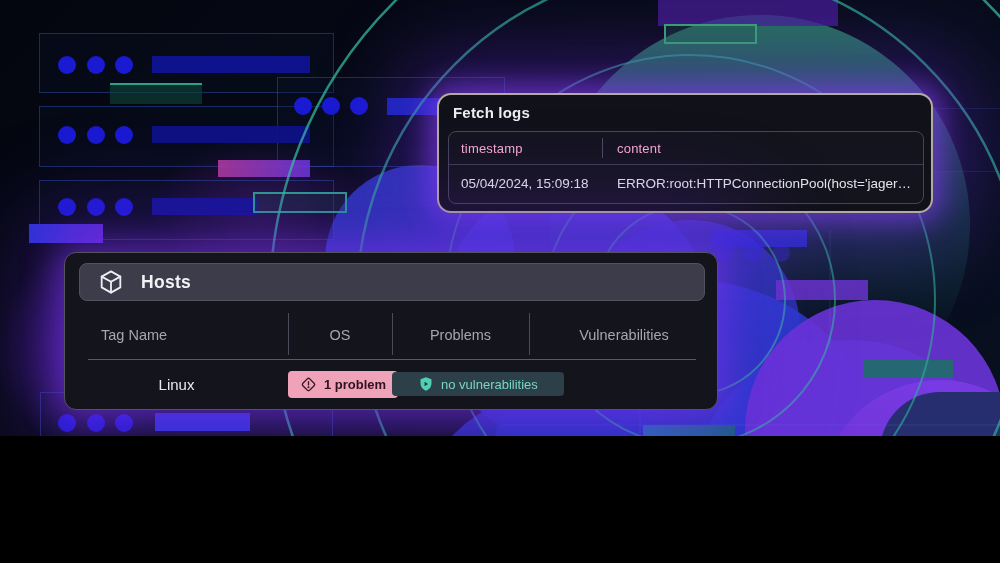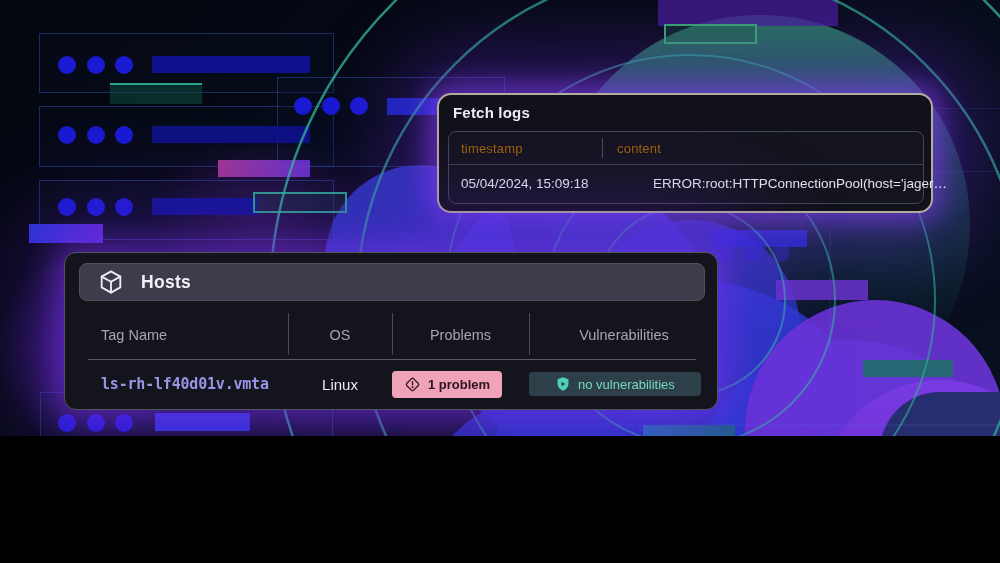--- a/index.html
+++ b/index.html
@@ -21,28 +21,28 @@
   .fetch-panel{
     left:437px;top:93px;width:496px;height:120px;
     background:#11111a;border:2px solid #b3ab9e;border-radius:14px;
     box-shadow:0 0 26px 8px rgba(132,62,244,.6),0 0 85px 34px rgba(110,45,225,.42);
     z-index:20;
   }
   .fetch-title{position:absolute;left:14px;top:9px;font-size:15px;font-weight:600;color:#edeef2;letter-spacing:.2px;}
   .fetch-table{position:absolute;left:9px;top:36px;width:476px;height:73px;
     border:1px solid #45455a;border-radius:8px;background:#14141e;box-sizing:border-box;}
   .fetch-head{position:relative;height:32px;border-bottom:1px solid #3e3e52;}
-  .fetch-head .col{position:absolute;top:9px;font-size:13px;color:#a16207;letter-spacing:.2px;}
+  .fetch-head .col{position:absolute;top:9px;font-size:13px;color:#f9a8d4;letter-spacing:.2px;}
   .fetch-col-ts{left:12px;}
   .fetch-col-content{left:168px;}
   .fetch-vdiv{position:absolute;left:153px;top:6px;width:1px;height:20px;background:#4a4a60;}
   .fetch-row{position:relative;height:39px;}
   .fetch-row .cell{position:absolute;top:11px;font-size:13.5px;color:#e4e4ec;white-space:nowrap;}
   .cell-ts{left:12px;}
-  .cell-content{left:168px;max-width:300px;overflow:hidden;text-overflow:ellipsis;margin-left:36px;}
+  .cell-content{left:168px;max-width:300px;overflow:hidden;text-overflow:ellipsis;}
   .hosts-panel{
     left:64px;top:252px;width:654px;height:158px;
     background:#14141d;border:1.5px solid #55535c;border-radius:12px;
     box-shadow:0 0 30px 10px rgba(122,52,235,.5),0 0 95px 38px rgba(100,40,215,.36);
     z-index:20;
   }
   .hosts-header{position:absolute;left:14px;top:10px;width:626px;height:38px;
     background:#3c3c4a;border:1px solid #52525f;border-radius:8px;box-sizing:border-box;
     display:flex;align-items:center;gap:17px;padding-left:18px;}
   .hosts-title{font-size:17.5px;font-weight:600;color:#f2f2f6;letter-spacing:.3px;}
@@ -201,21 +201,20 @@
       <span class="col">OS</span>
       <span class="col">Problems</span>
       <span class="col">Vulnerabilities</span>
     </div>
     <div class="col-div" style="left:223px;"></div>
     <div class="col-div" style="left:327px;"></div>
     <div class="col-div" style="left:464px;"></div>
     <div class="hosts-rule"></div>
 
     <div class="hosts-row">
-      <span class="tag-link">ls-rh-lf40d01v.vmta</span>
       <span class="os-cell">Linux</span>
       <span class="badge-wrap">
         <span class="badge badge-problem">
           <span>
             <svg width="17" height="17" viewBox="0 0 24 24" fill="none" stroke="#2d1420" stroke-width="1.8" stroke-linecap="round" stroke-linejoin="round">
               <rect x="5.2" y="5.2" width="13.6" height="13.6" rx="2.4" transform="rotate(45 12 12)"></rect>
               <line x1="12" y1="8" x2="12" y2="12.6"></line>
               <circle cx="12" cy="15.8" r="0.6" fill="#2d1420"></circle>
             </svg>
           </span>

